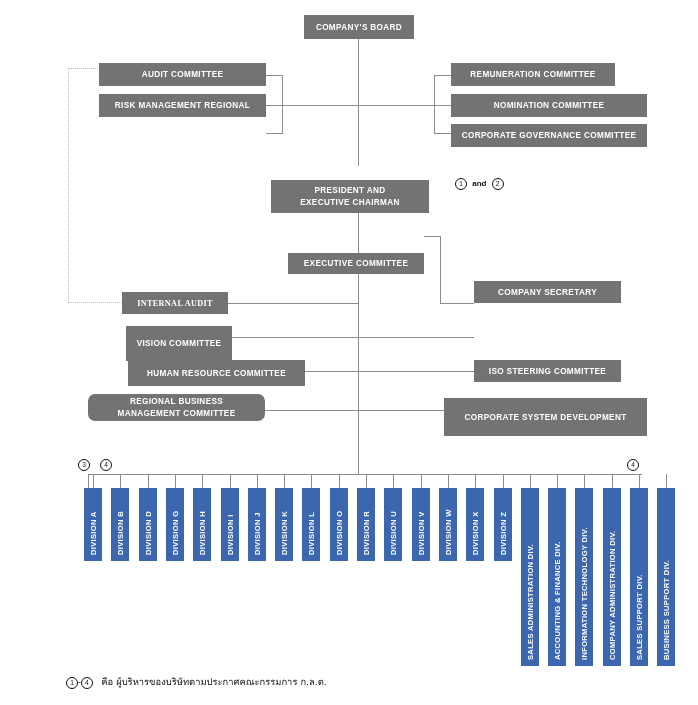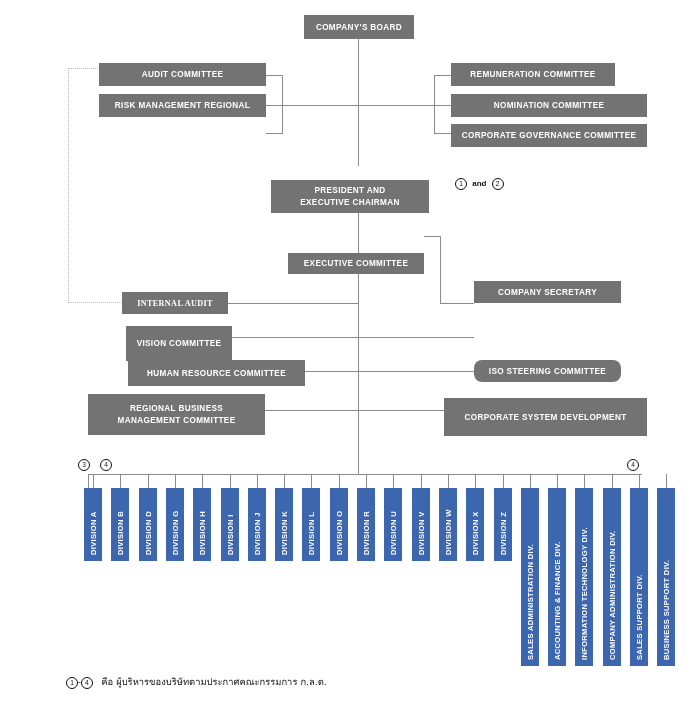--- a/index.html
+++ b/index.html
@@ -149,27 +149,27 @@
     <span class="circ">1</span>
     <span style="font-weight:bold; margin:0 3px;">and</span>
     <span class="circ">2</span>
   </div>
 
   <div class="box" style="left:288px; top:253px; width:136px; height:21px;">EXECUTIVE COMMITTEE</div>
 
   <div class="box" style="left:122px; top:292px; width:106px; height:22px;font-family:Liberation Serif, serif;">INTERNAL AUDIT</div>
   <div class="box" style="left:126px; top:326px; width:106px; height:35px;">VISION COMMITTEE</div>
   <div class="box" style="left:88px; top:360px; width:177px; height:26px;margin-left:40px;">HUMAN RESOURCE COMMITTEE</div>
-  <div class="box two-line" style="left:88px; top:394px; width:177px; height:41px; flex-direction:column;">
+  <div class="box two-line" style="left:88px; top:394px; width:177px; height:27px; flex-direction:column;border-radius:7px;">
     <span>REGIONAL BUSINESS</span>
     <span>MANAGEMENT COMMITTEE</span>
   </div>
 
   <div class="box" style="left:474px; top:281px; width:147px; height:22px;">COMPANY SECRETARY</div>
-  <div class="box" style="left:474px; top:360px; width:147px; height:22px;border-radius:8px;">ISO STEERING COMMITTEE</div>
+  <div class="box" style="left:474px; top:360px; width:147px; height:22px;">ISO STEERING COMMITTEE</div>
   <div class="box" style="left:444px; top:398px; width:203px; height:38px;">CORPORATE SYSTEM DEVELOPMENT</div>
 
   <div class="marker" style="left:78px; top:459px;">
     <span class="circ">3</span>
   </div>
   <div class="marker" style="left:100px; top:459px;">
     <span class="circ">4</span>
   </div>
   <div class="marker" style="left:627px; top:459px;">
     <span class="circ">4</span>

